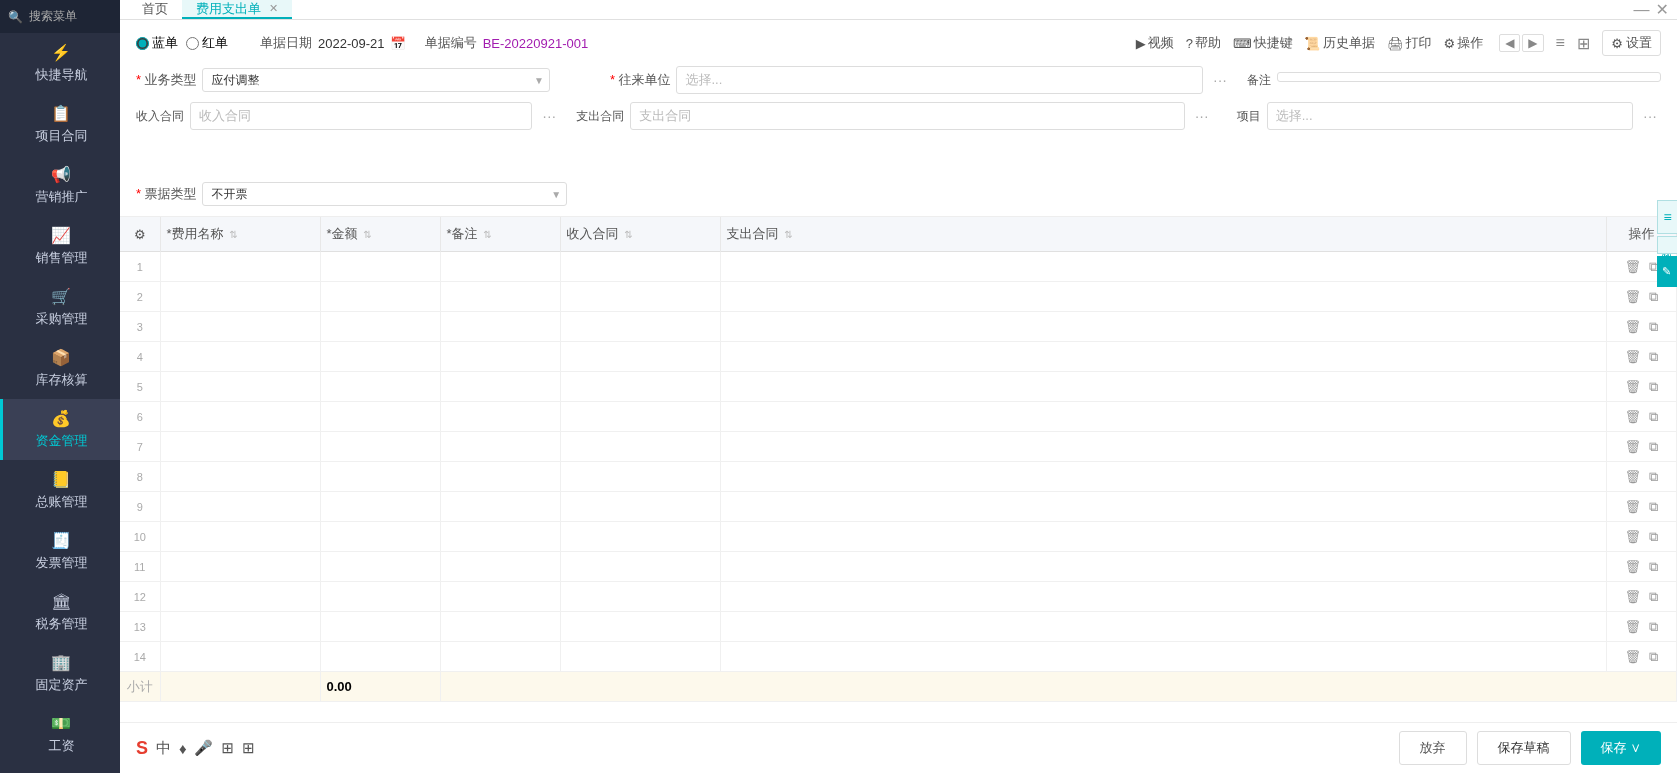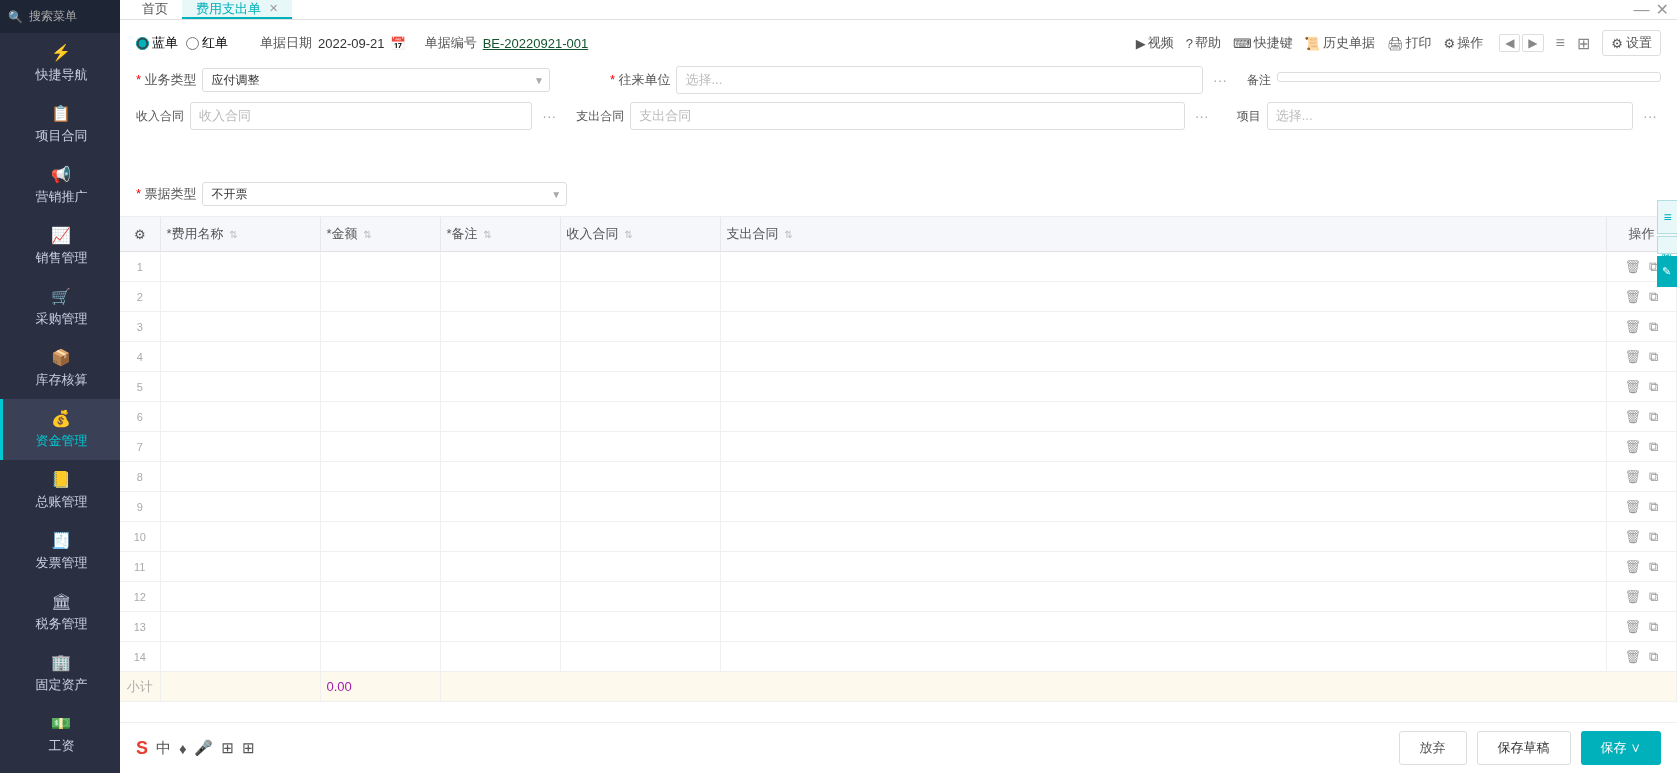--- a/index.html
+++ b/index.html
@@ -159,21 +159,21 @@
       text-align: center;
       width: 60px;
     }
     .ops-btn { background: none; border: none; cursor: pointer; color: #999; font-size: 13px; padding: 2px; }
     .subtotal-row td {
       background: #fdf9ec;
       padding: 4px 6px;
       font-size: 12px;
       color: #555;
     }
-    .subtotal-value { color: #a21caf; font-weight: normal; }
+    .subtotal-value { color: #000000; font-weight: bold; }
     .col-name { width: 160px; }
     .col-amount { width: 120px; }
     .col-note { width: 120px; }
     .col-income { width: 160px; }
     .col-ops { width: 70px; text-align: center !important; }
     .sort-icon { color: #bbb; font-size: 10px; cursor: pointer; margin-left: 2px; }
 
     
     .bottom-bar {
       background: #fff;
@@ -370,21 +370,21 @@
           <input type="radio" name="bill-type" style="">
           <span>红单</span>
         </label>
       </div>
 
       <div class="form-meta">
         <span>单据日期</span>
         <span style="color:#333;">2022-09-21</span>
         <span style="cursor:pointer; color:#888;">📅</span>
         <span style="margin-left:12px;">单据编号</span>
-        <span style="color:#14532d;text-decoration:underline;">BE-20220921-001</span>
+        <span style="color:#a21caf;">BE-20220921-001</span>
       </div>
 
       <div class="toolbar-right">
         <span>
           <span>▶</span>
           <span>视频</span>
         </span>
         <span>
           <span>?</span>
           <span>帮助</span>

